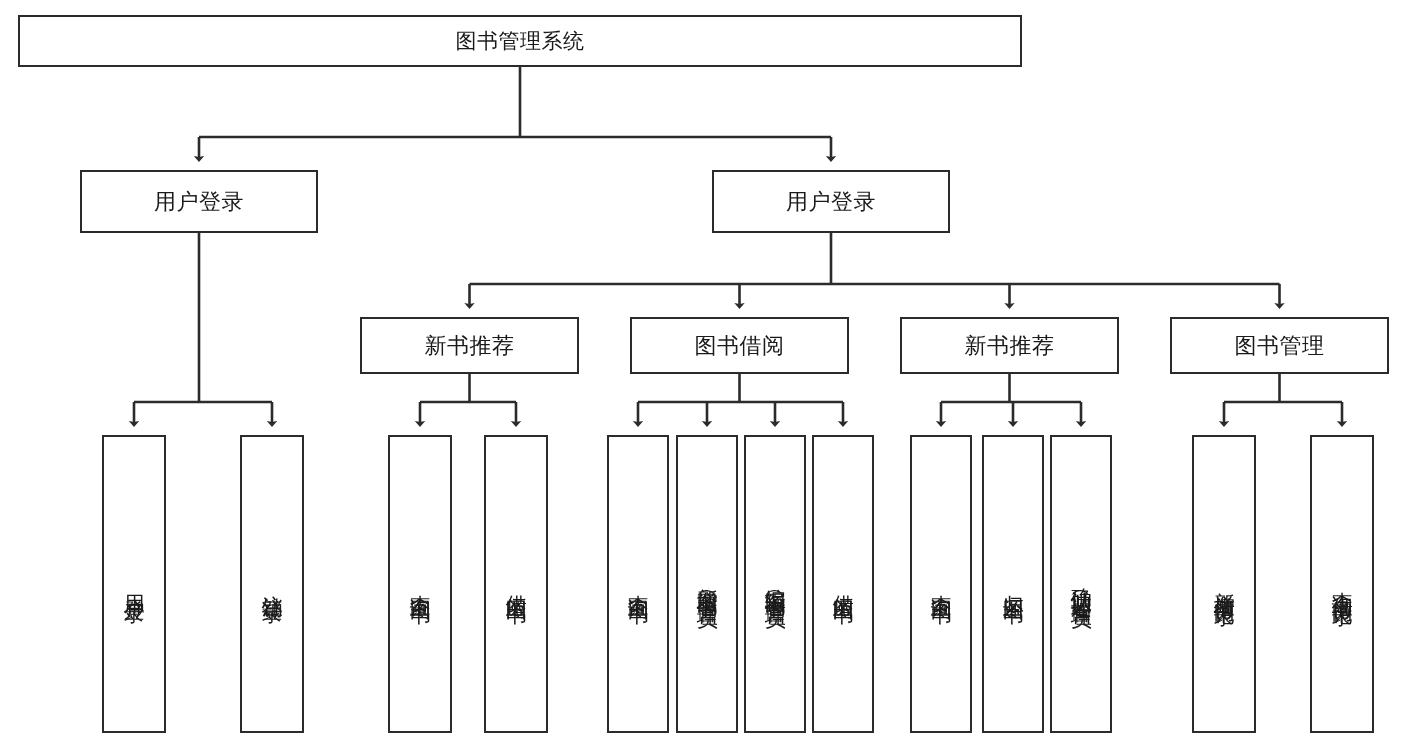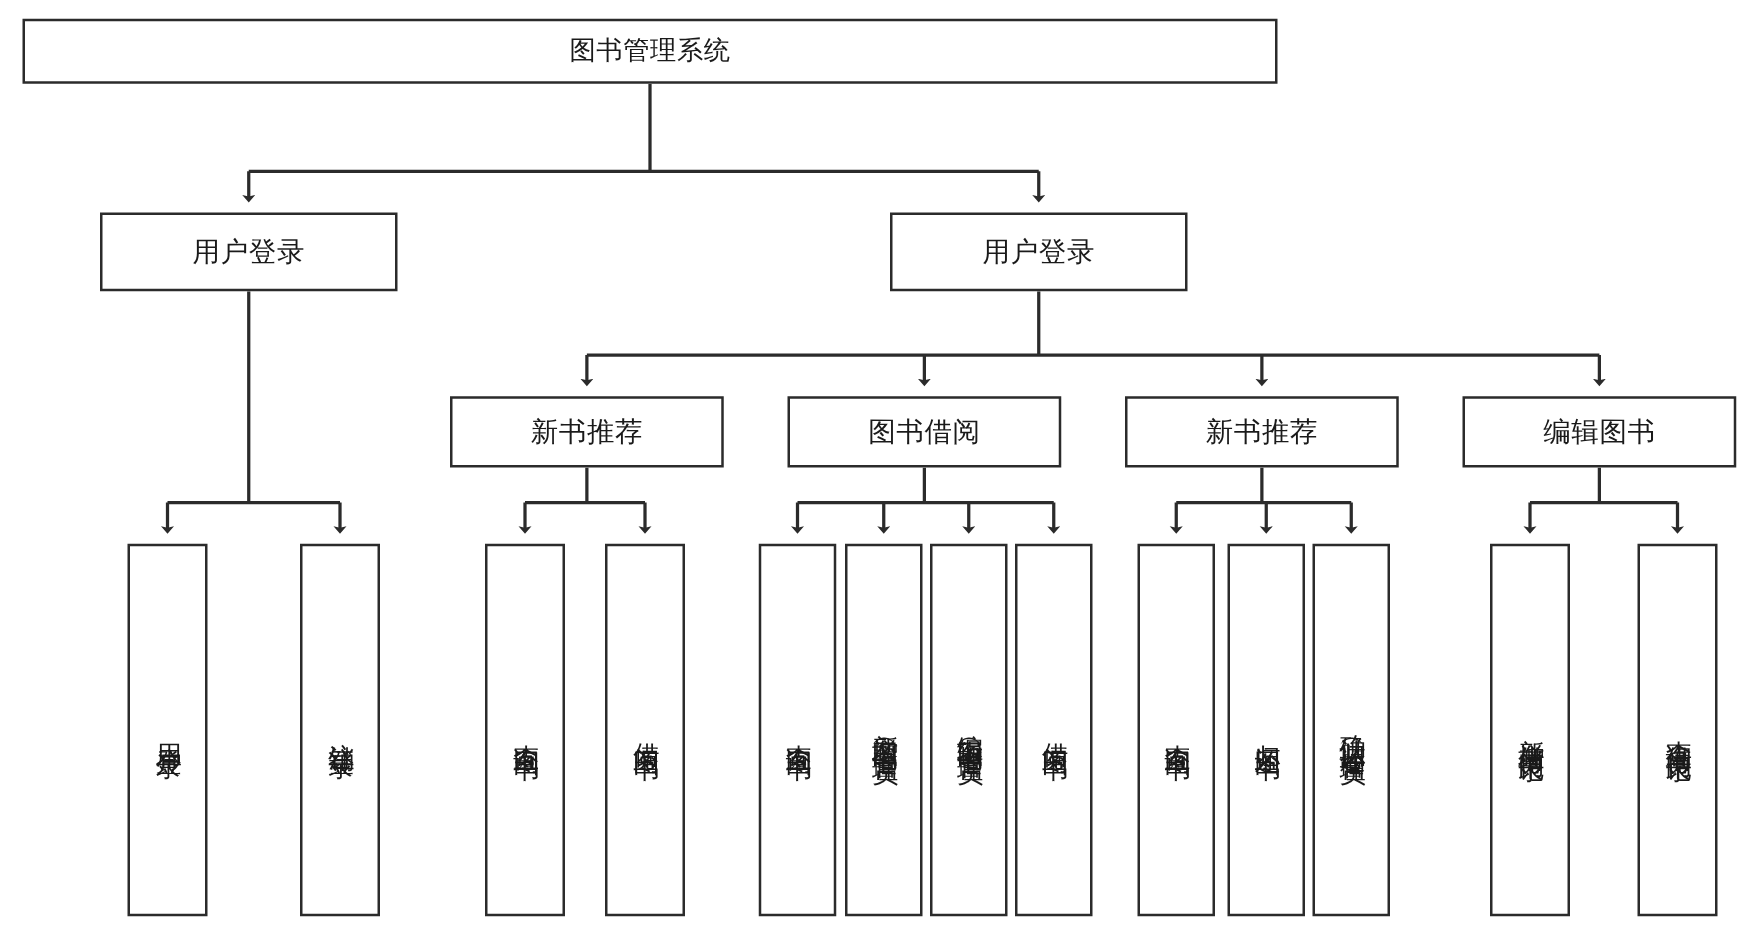--- a/index.html
+++ b/index.html
@@ -136,21 +136,21 @@
   <div class="node node-h" style="left: 360px; top: 317px; width: 219px; height: 57px;">
       <span>新书推荐</span>
     </div>
   <div class="node node-h" style="left: 630px; top: 317px; width: 219px; height: 57px;">
       <span>图书借阅</span>
     </div>
   <div class="node node-h" style="left: 900px; top: 317px; width: 219px; height: 57px;">
       <span>新书推荐</span>
     </div>
   <div class="node node-h" style="left: 1170px; top: 317px; width: 219px; height: 57px;">
-      <span>编辑图书</span>
+      <span>图书管理</span>
     </div>
 
   <div class="node node-v" style="left: 102px; top: 435px; width: 64px; height: 298px;">
       <span class="vtext">用户登录</span>
     </div>
   <div class="node node-v" style="left: 240px; top: 435px; width: 64px; height: 298px;">
       <span class="vtext">注销登录</span>
     </div>
 
   <div class="node node-v" style="left: 388px; top: 435px; width: 64px; height: 298px;">

